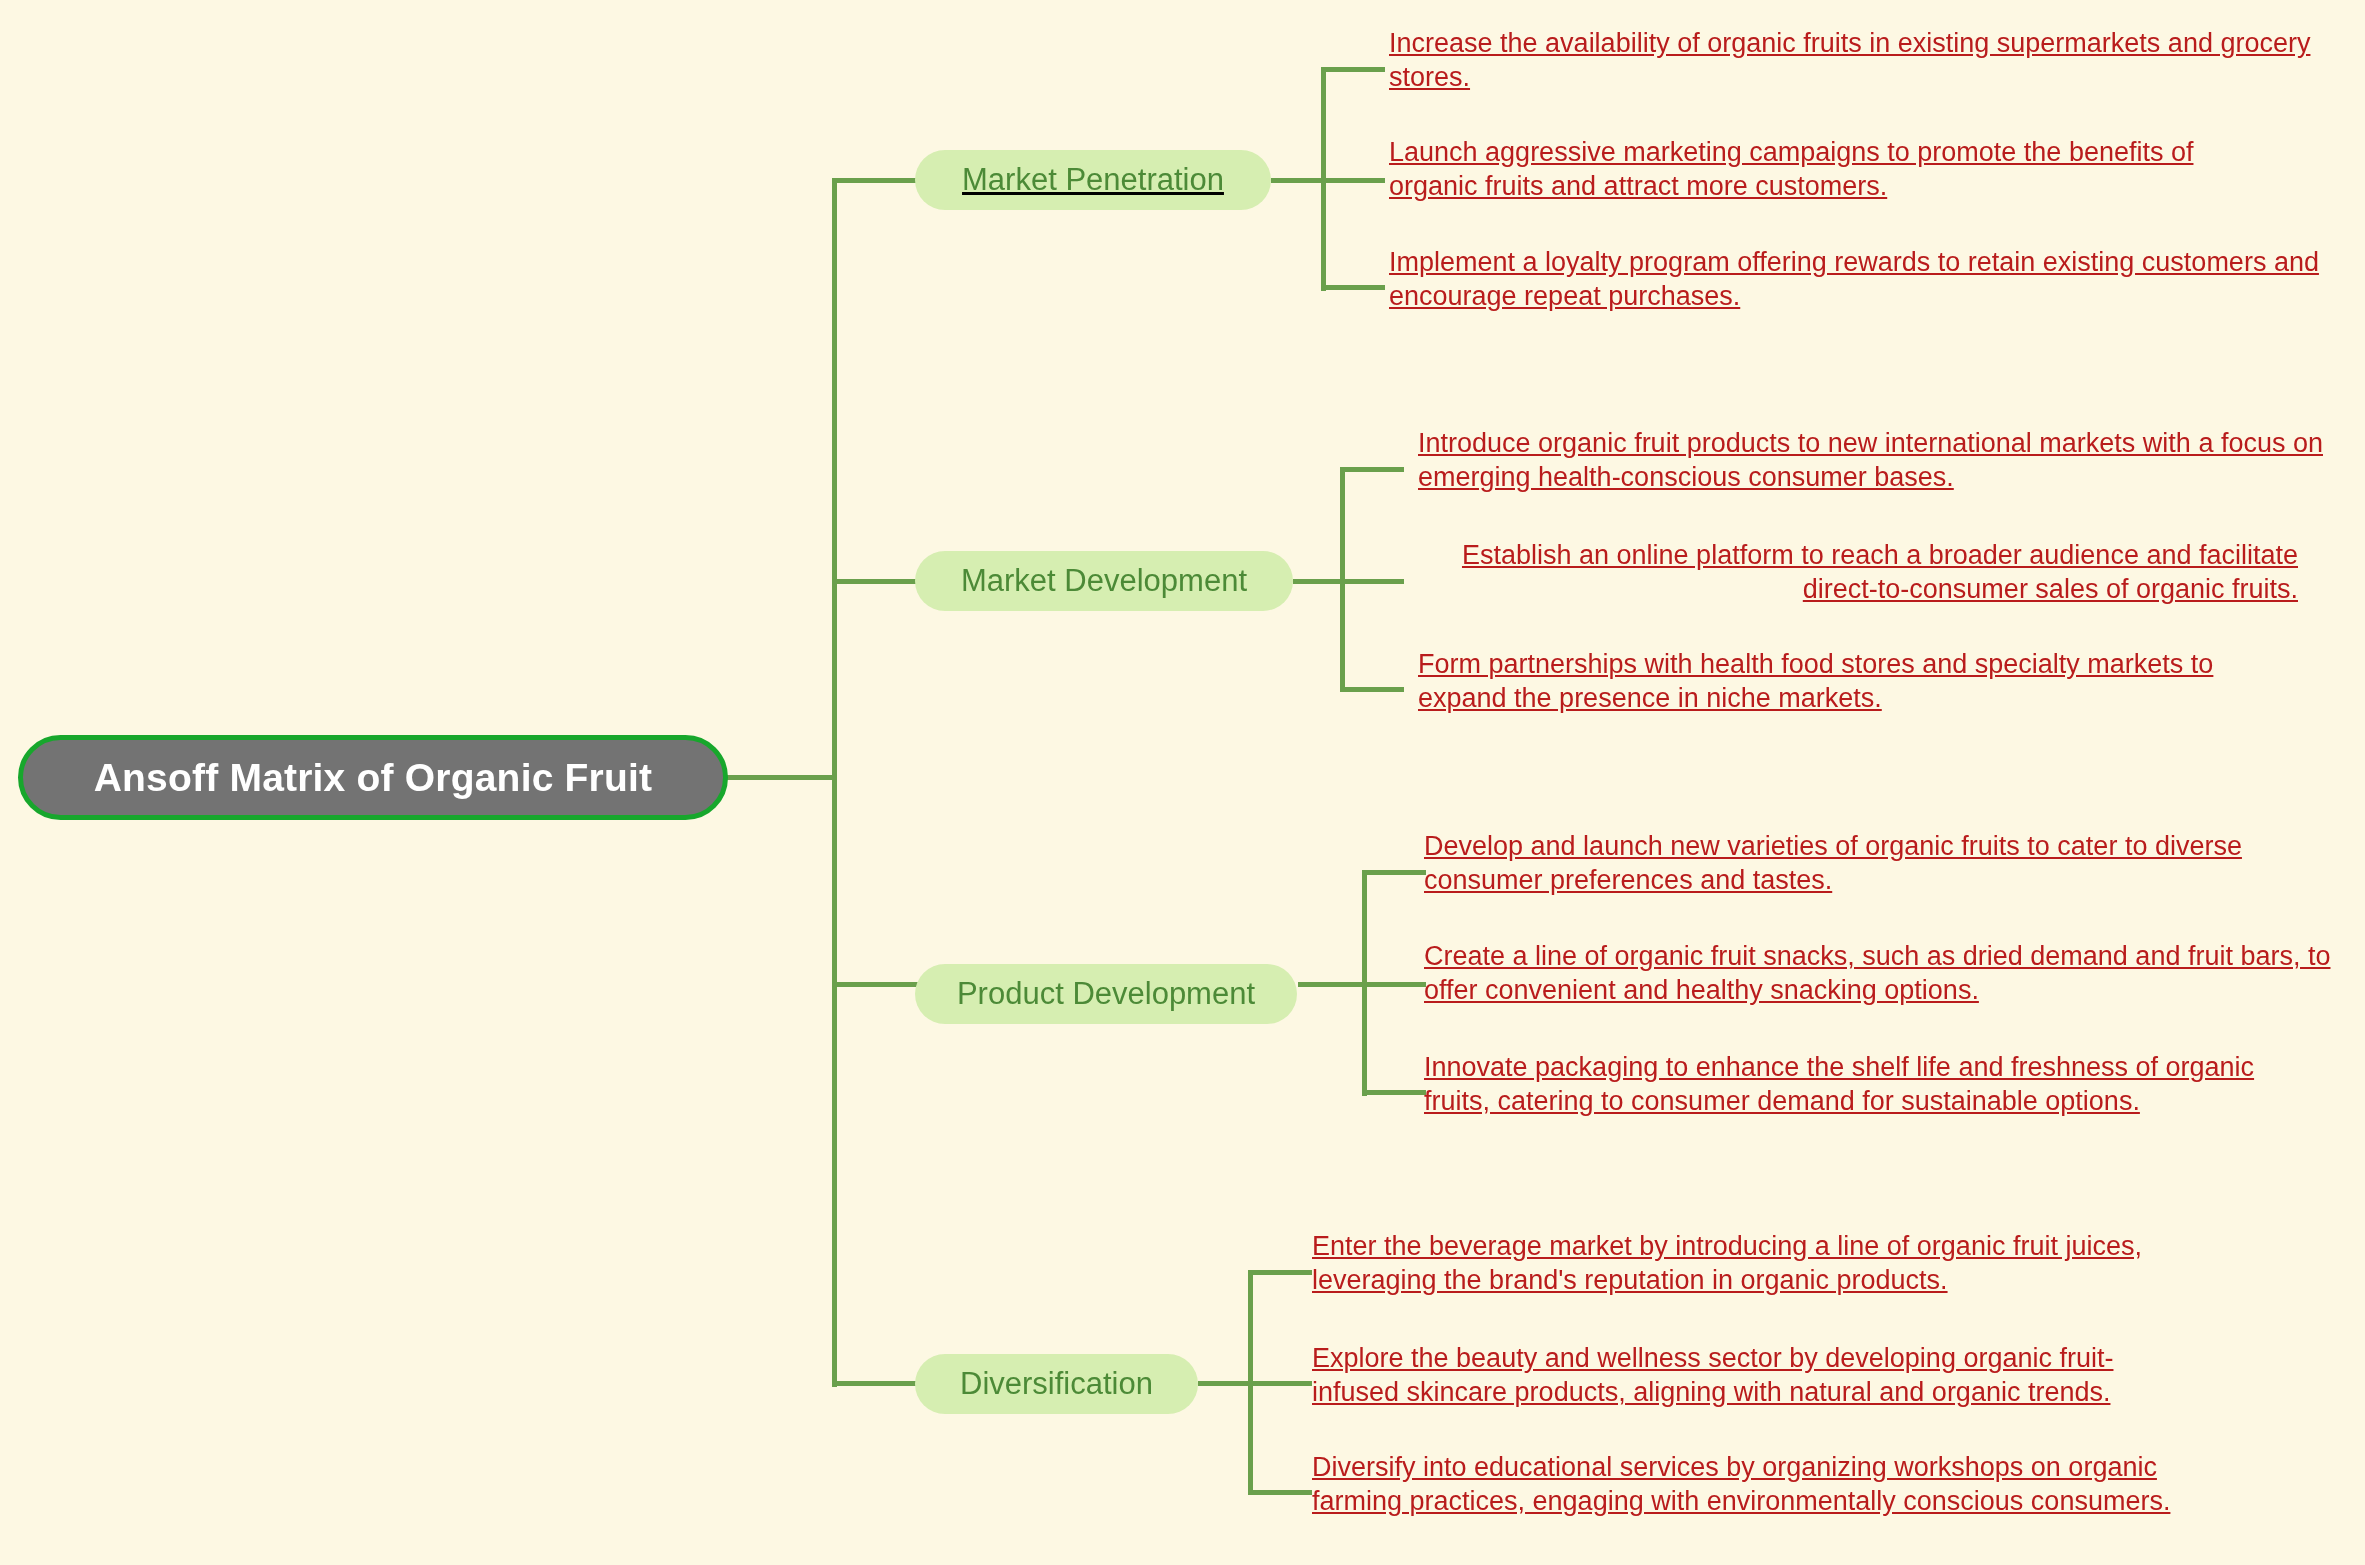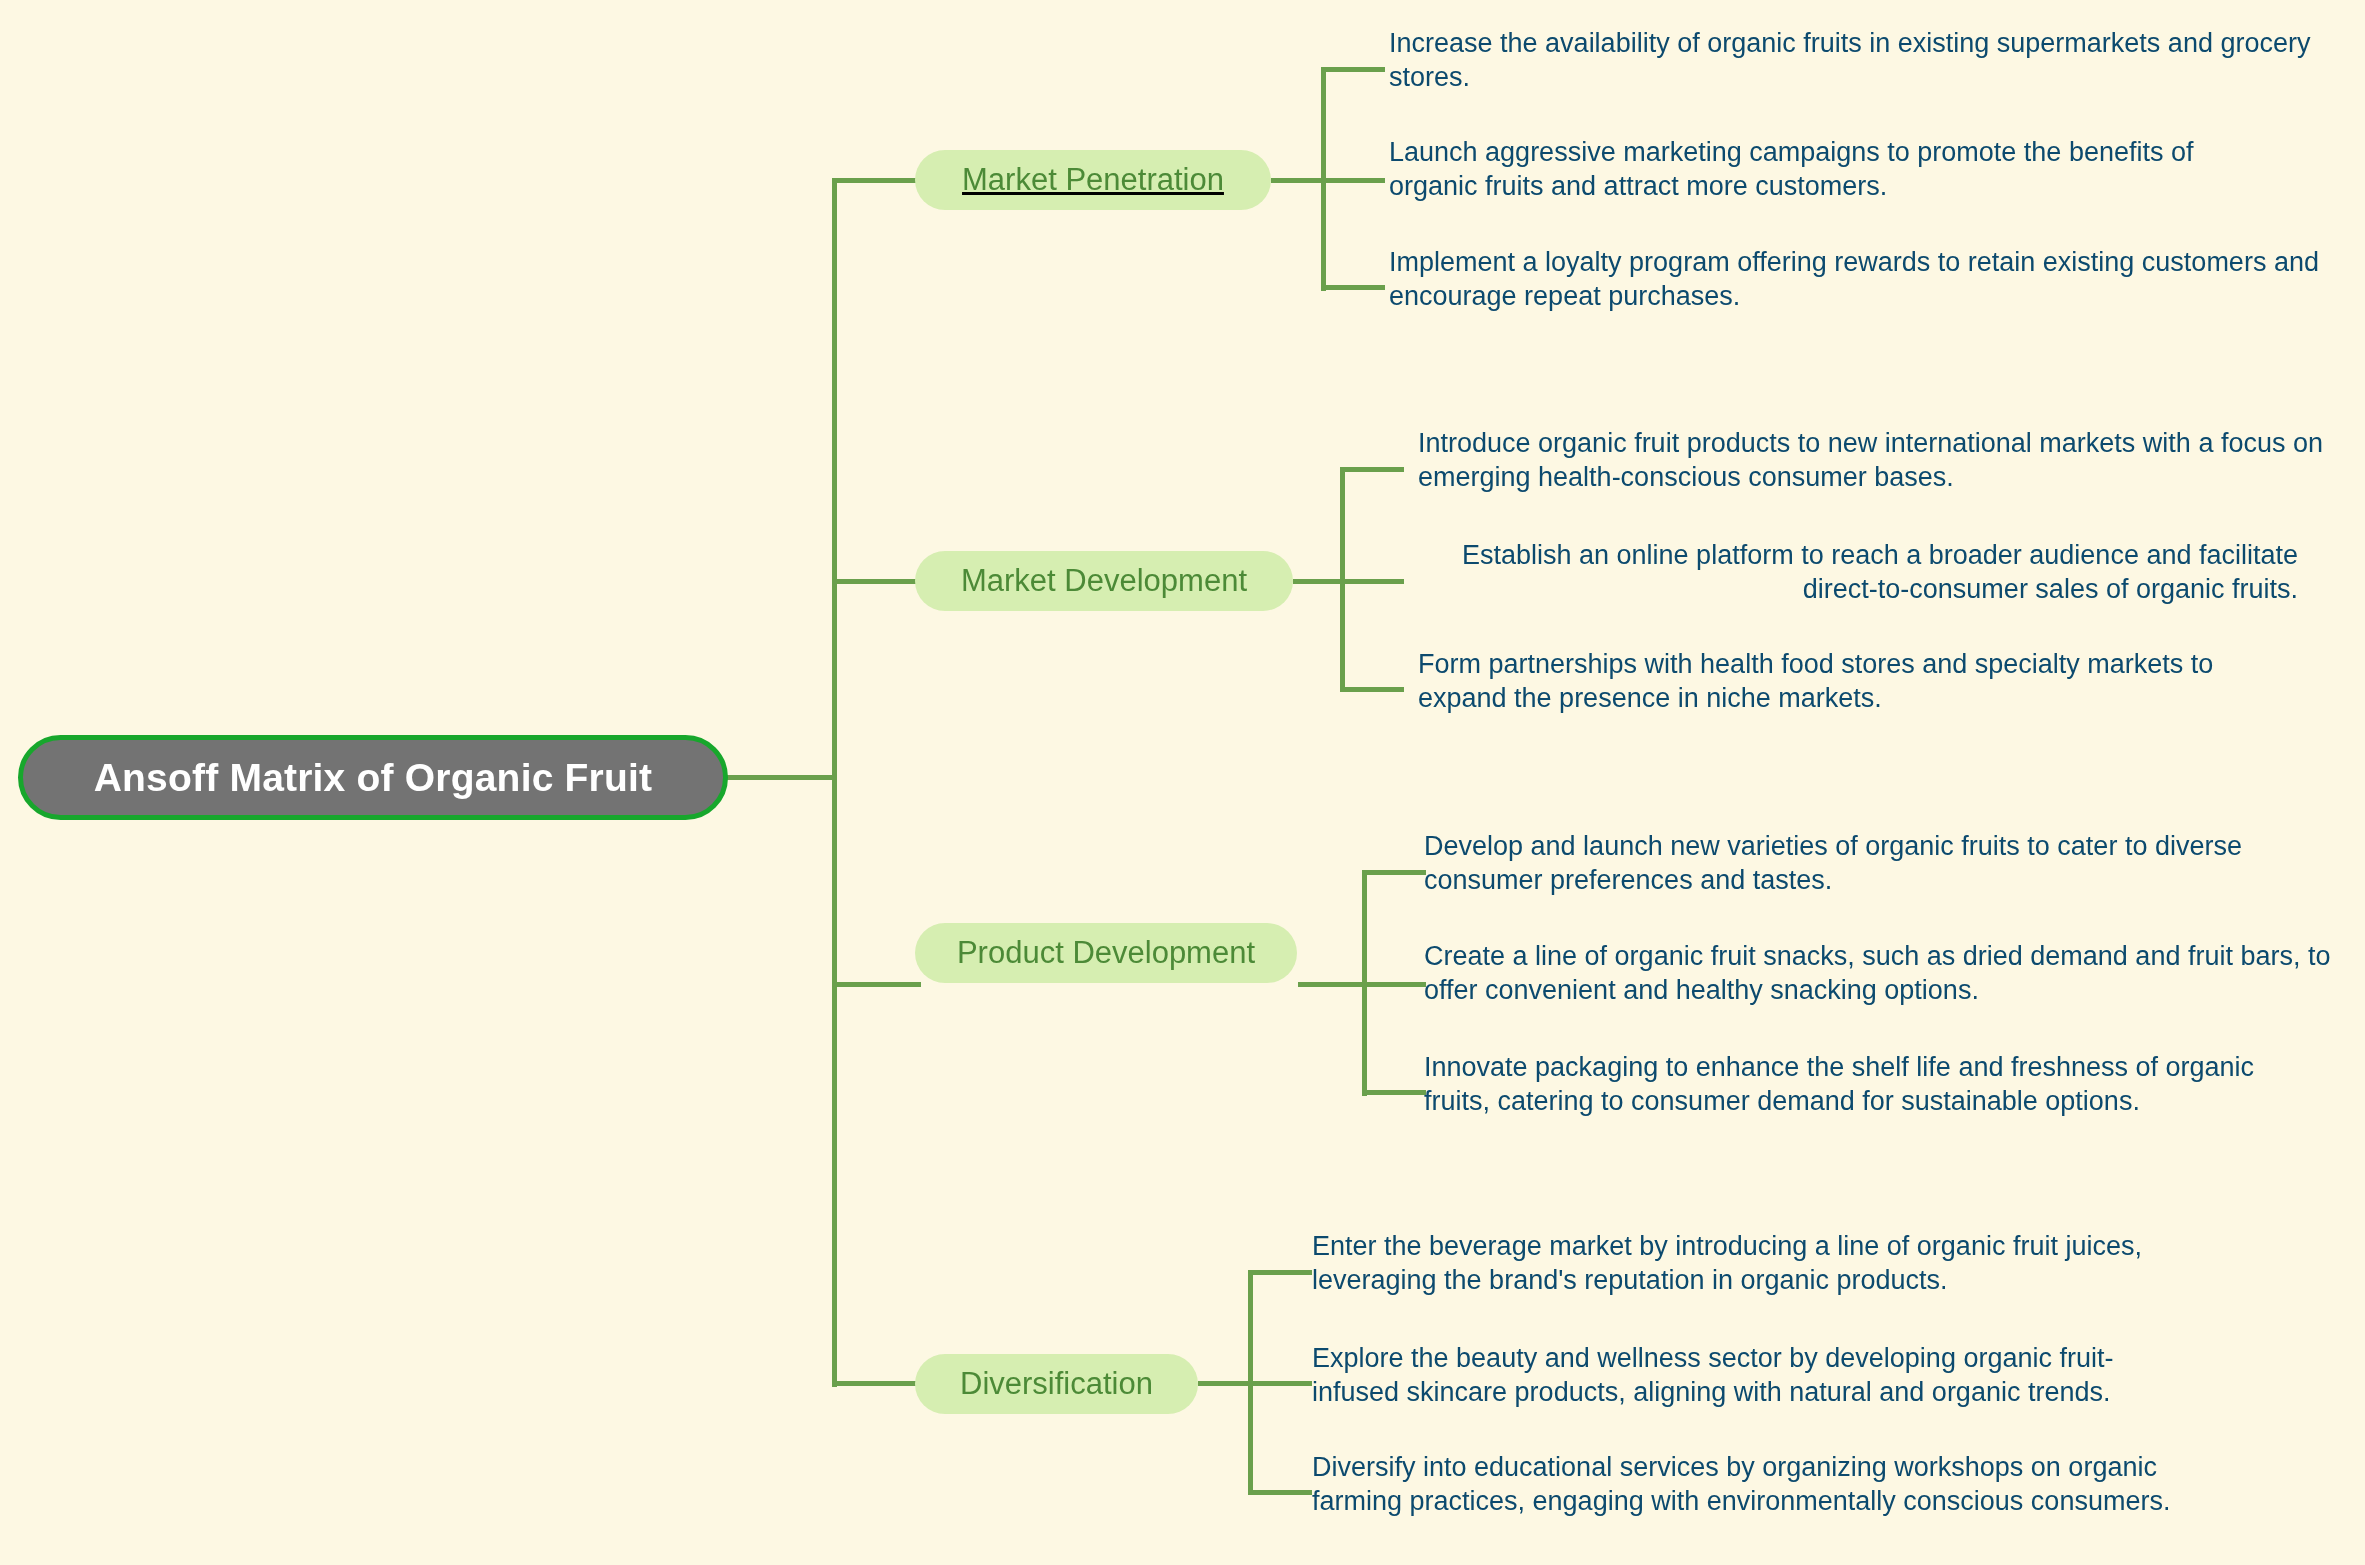--- a/index.html
+++ b/index.html
@@ -63,23 +63,24 @@
   }
   .branch-node .branch-label {
     color: #4C8A37;
     font-size: 31px;
     white-space: nowrap;
   }
 
   
   .leaf {
     position: absolute;
-    color: #0c4a6e;
+    color: #b91c1c;
     font-size: 27px;
     line-height: 34px;
+    text-decoration: underline;
   }
 </style>
 </head>
 <body>
 
 <div id="canvas">
 
   <div class="conn" style="left:727px; top:775px; width:110px; height:5.3px;"></div>
 
   <div class="conn" style="left:832px; top:178px; width:5.3px; height:1209px;"></div>
@@ -109,21 +110,21 @@
   <div class="conn" style="left:1293px; top:579px; width:67px; height:5.3px;"></div>
   <div class="conn" style="left:1340px; top:467px; width:5.3px; height:225px;"></div>
   <div class="conn" style="left:1340px; top:467px; width:64px; height:5.3px;"></div>
   <div class="conn" style="left:1340px; top:579px; width:64px; height:5.3px;"></div>
   <div class="conn" style="left:1340px; top:687px; width:64px; height:5.3px;"></div>
 
   <div class="leaf" style="left:1418px; top:426px; width:920px;">Introduce organic fruit products to new international markets with a focus on emerging health-conscious consumer bases.</div>
   <div class="leaf" style="left:1418px; top:538px; width:880px;text-align:right;">Establish an online platform to reach a broader audience and facilitate direct-to-consumer sales of organic fruits.</div>
   <div class="leaf" style="left:1418px; top:647px; width:854px;">Form partnerships with health food stores and specialty markets to expand the presence in niche markets.</div>
 
-  <div class="branch-node" style="left:915px; top:923px; width:382px;">
+  <div class="branch-node" style="left:915px; top:964px; width:382px;">
     <span class="branch-label">Product Development</span>
   </div>
   <div class="conn" style="left:1298px; top:982px; width:68px; height:5.3px;"></div>
   <div class="conn" style="left:1362px; top:870px; width:5.3px; height:226px;"></div>
   <div class="conn" style="left:1362px; top:870px; width:64px; height:5.3px;"></div>
   <div class="conn" style="left:1362px; top:982px; width:64px; height:5.3px;"></div>
   <div class="conn" style="left:1362px; top:1090px; width:64px; height:5.3px;"></div>
 
   <div class="leaf" style="left:1424px; top:829px; width:854px;">Develop and launch new varieties of organic fruits to cater to diverse consumer preferences and tastes.</div>
   <div class="leaf" style="left:1424px; top:939px; width:916px;">Create a line of organic fruit snacks, such as dried demand and fruit bars, to offer convenient and healthy snacking options.</div>

